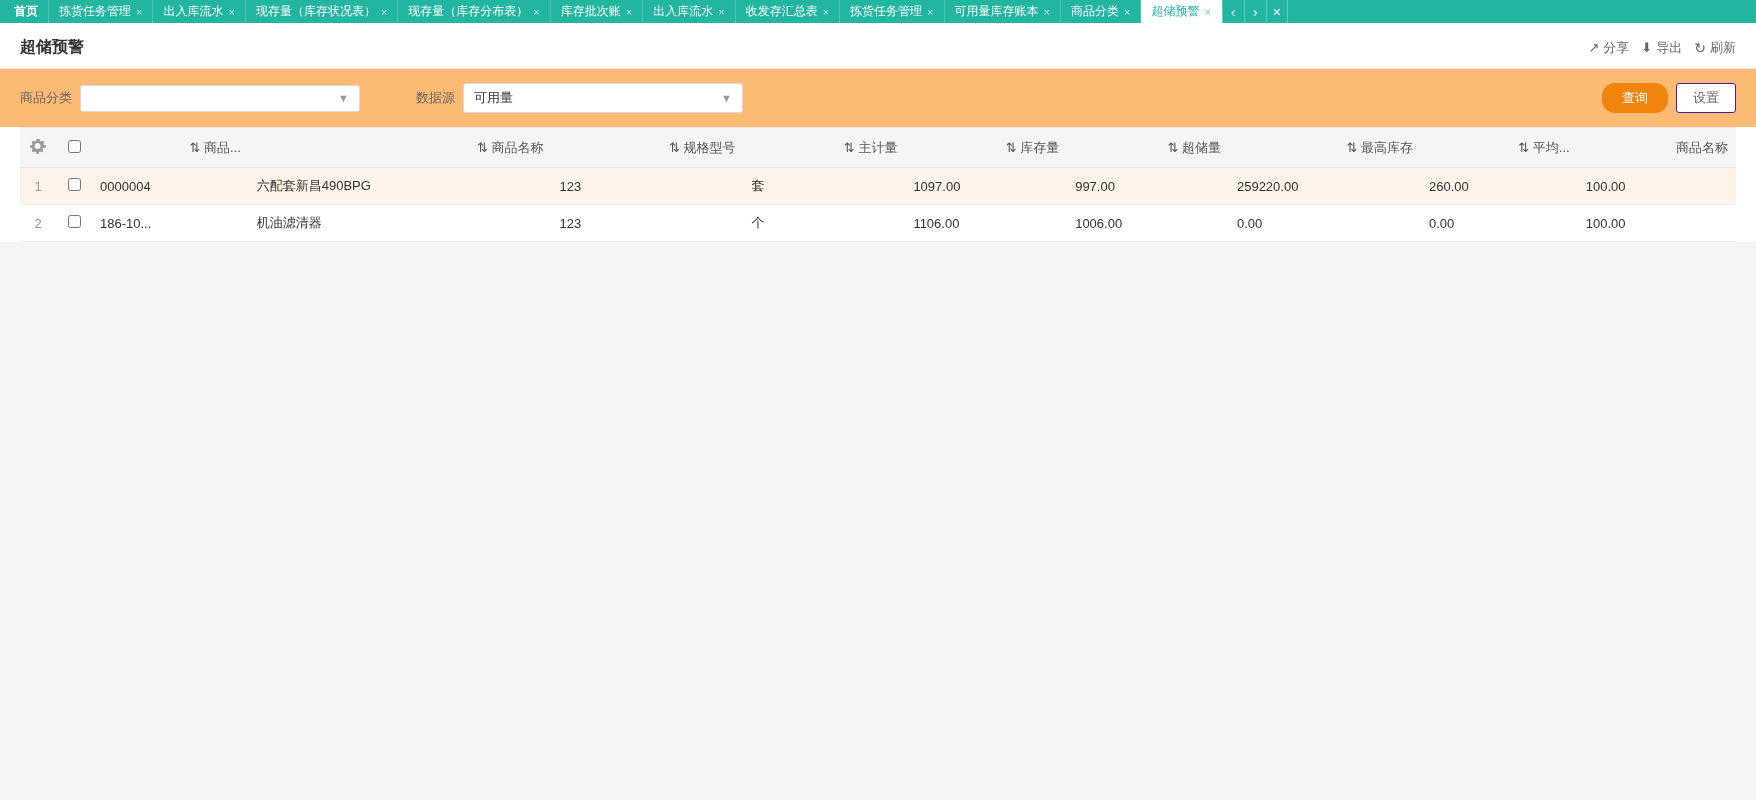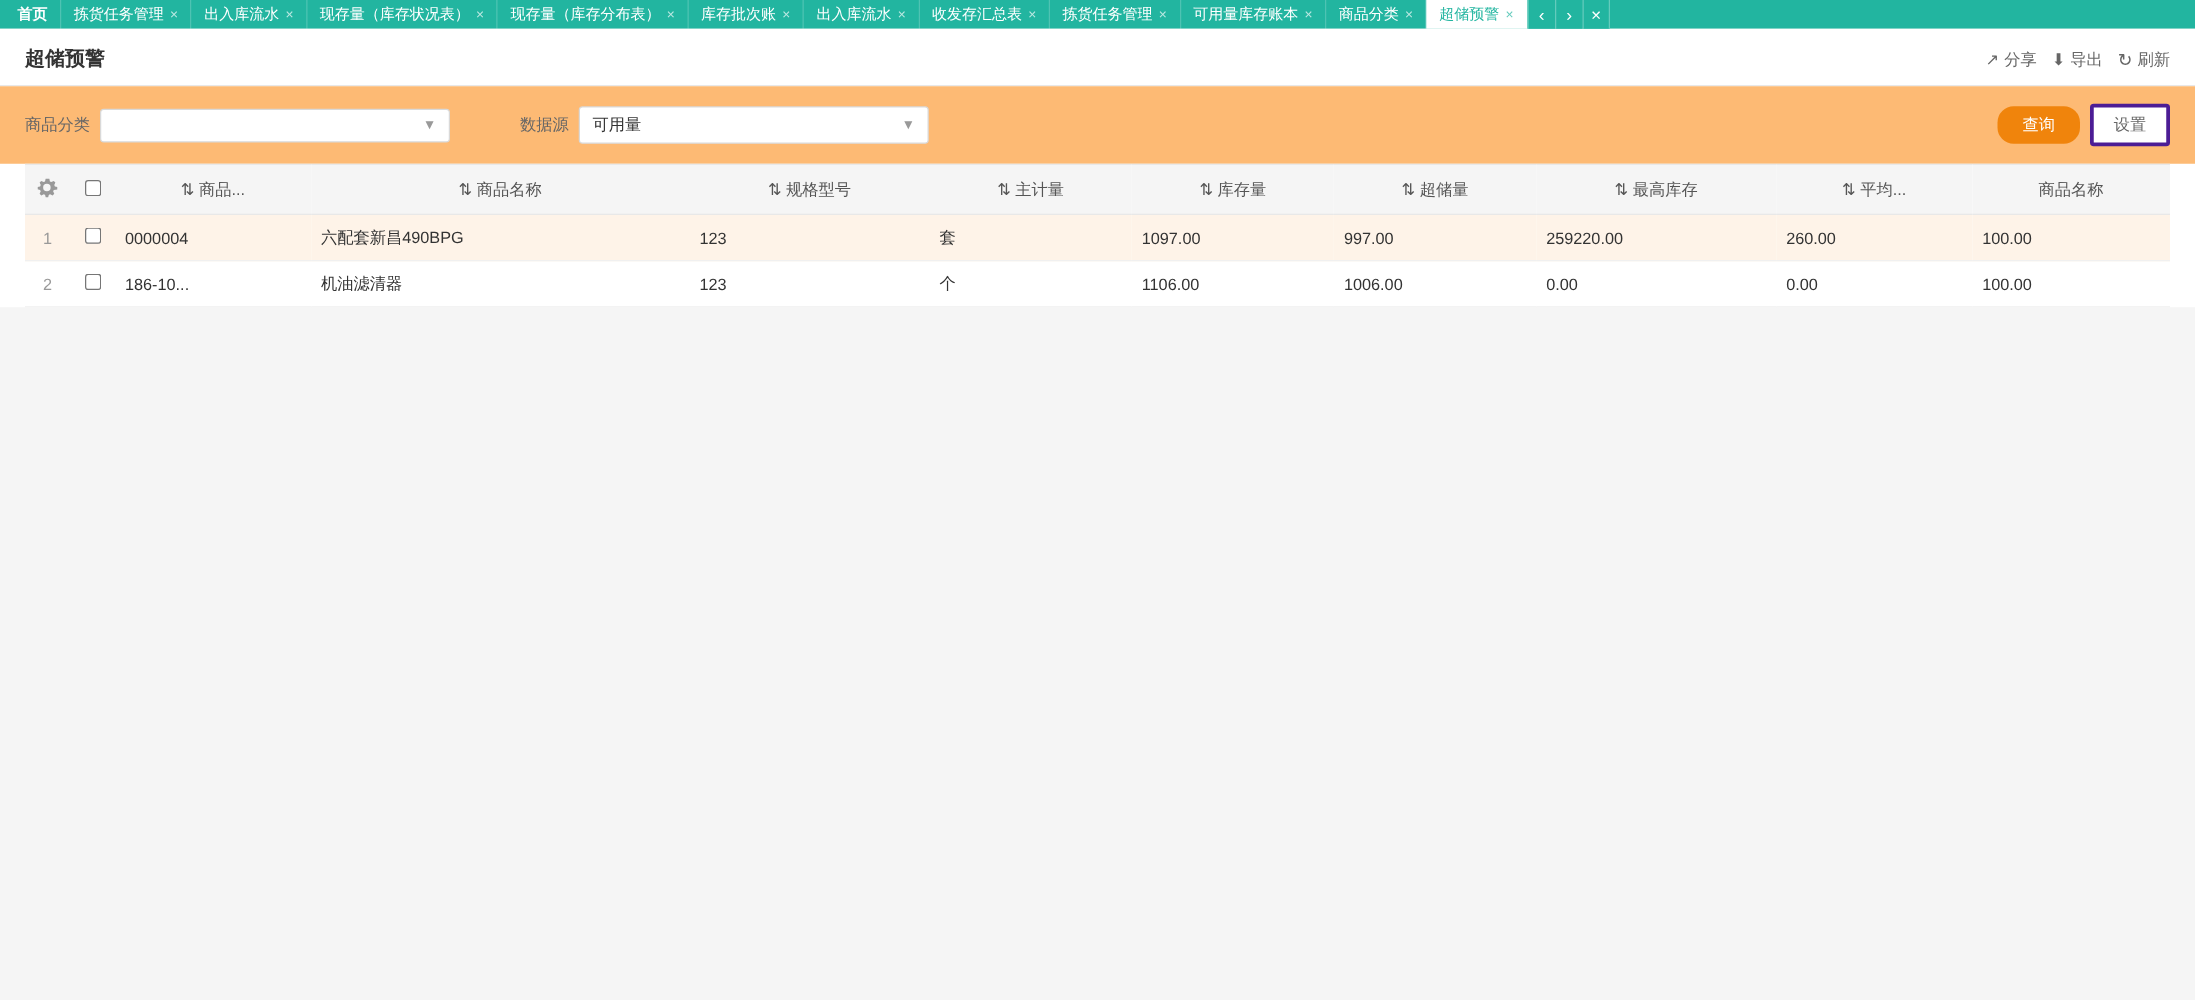--- a/index.html
+++ b/index.html
@@ -126,21 +126,21 @@
       border: none;
       padding: 6px 20px;
       border-radius: 13px;
       cursor: pointer;
       font-size: 13px;
       margin-left: auto;
     }
     .btn-settings {
       background: #fff;
       color: #666;
-      border: 3px solid #4c1d95;
+      border: 1px solid #4c1d95;
       padding: 5px 16px;
       border-radius: 3px;
       cursor: pointer;
       font-size: 13px;
     }
 
     .filter-right {
       display: flex;
       align-items: center;
       gap: 8px;
@@ -156,21 +156,21 @@
       border-collapse: collapse;
       font-size: 13px;
     }
     thead tr {
       background: #f5f5f5;
       border-top: 1px solid #e8e8e8;
       border-bottom: 1px solid #e8e8e8;
     }
     th {
       padding: 10px 8px;
-      text-align: center;
+      text-align: right;
       color: #555;
       font-weight: 500;
       border-right: none;
       white-space: nowrap;
     }
     td {
       padding: 9px 8px;
       border-bottom: 1px solid #f0f0f0;
       color: #333;
     }

